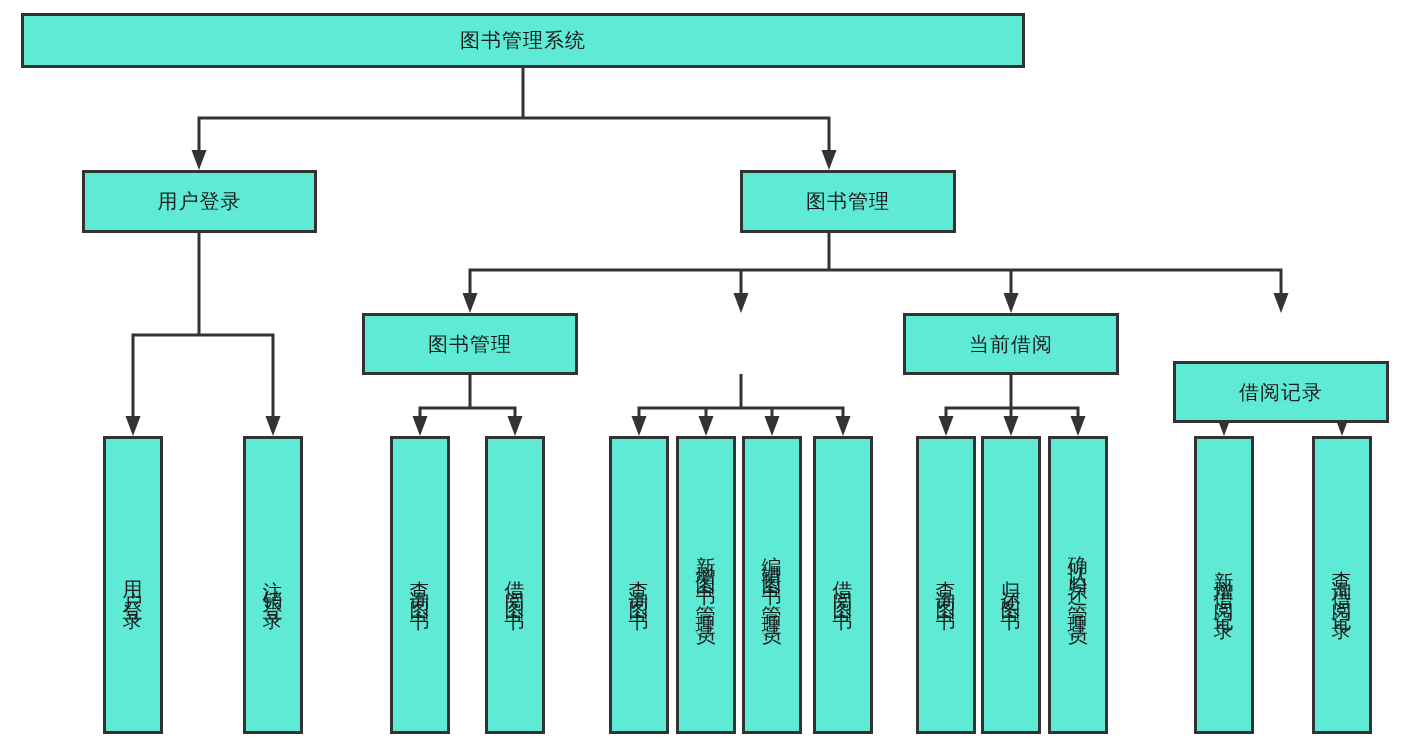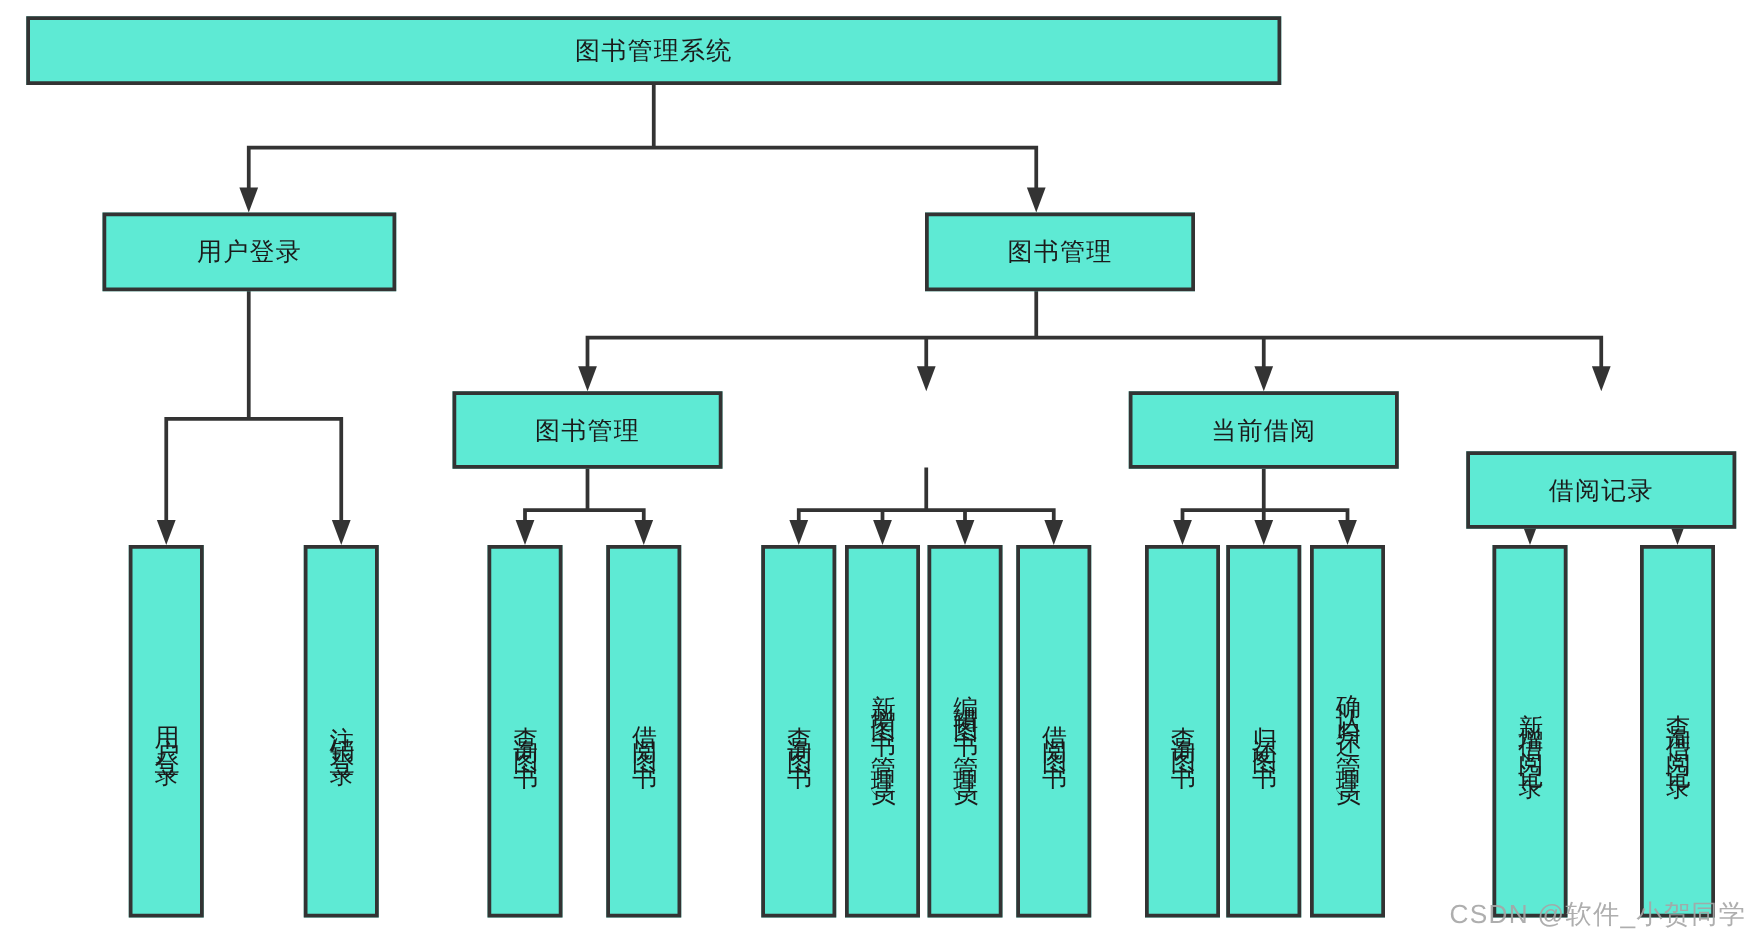--- a/index.html
+++ b/index.html
@@ -148,14 +148,13 @@
     <span class="vlabel">确认归还（管理员）</span>
   </div>
 
   <div class="node vnode" style="left:1194px;top:436px;width:60px;height:298px;">
     <span class="vlabel">新增借阅记录</span>
   </div>
   <div class="node vnode" style="left:1312px;top:436px;width:60px;height:298px;">
     <span class="vlabel">查询借阅记录</span>
   </div>
 
-  <div class="watermark">CSDN @软件_小贺同学</div>
 </div>
 
 </body></html>

